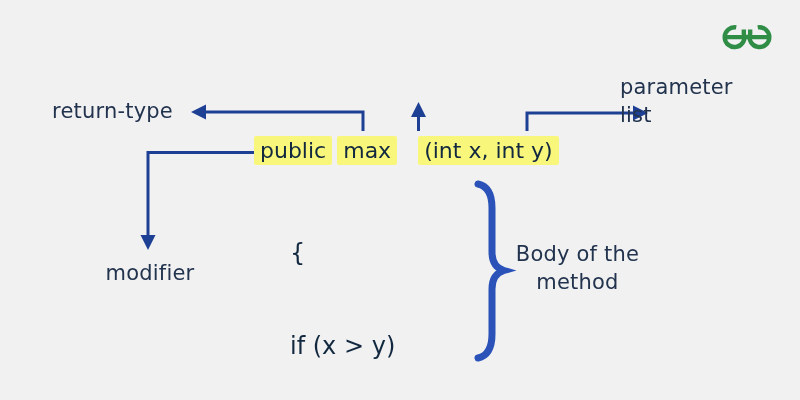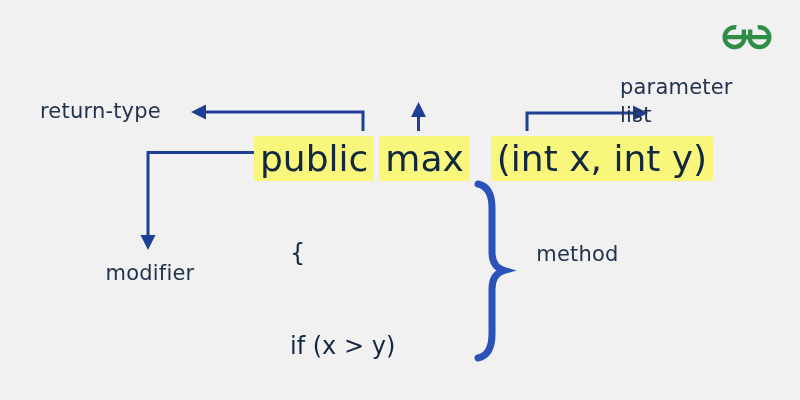--- a/index.html
+++ b/index.html
@@ -25,33 +25,33 @@
   }
   
   .label{
     position:absolute;
     color:var(--label-text);
     font-size:21px;
     line-height:28px;
     letter-spacing:0.2px;
     white-space:nowrap;
   }
-  .label-return-type{left:40px;top:97px;width:145px;text-align:left;}
+  .label-return-type{left:40px;top:97px;width:145px;text-align:center;}
   .label-method-name{left:340px;top:76px;width:160px;text-align:center;}
   .label-parameter-list{left:620px;top:73px;width:120px;text-align:left;white-space:normal;}
   .label-modifier{left:95px;top:259px;width:110px;text-align:center;}
   .label-body{left:510px;top:240px;width:135px;text-align:center;white-space:normal;}
   
   .sig-row{
     position:absolute;
     left:254px;top:136px;
     display:flex;
     align-items:flex-start;
     gap:5px;
-    font-size:36px;
+    font-size:22px;
     color:var(--code-text);
     white-space:nowrap;
   }
   .sig-token{
     background:var(--highlight-yellow);
     padding:2px 6px;
     border-radius:2px;
   }
   .sig-token.params{margin-left:16px;}
   
@@ -114,20 +114,21 @@
     <path class="stroke-brace" d="M 478,184 Q 492,187 492,208 L 492,252 Q 492,267 504,270.5 Q 492,274 492,289 L 492,334 Q 492,355 478,358"></path>
   </svg>
 
   <div class="label label-return-type">return-type</div>
   <div class="label label-parameter-list">
     <div>parameter</div>
     <div>list</div>
   </div>
   <div class="label label-modifier">modifier</div>
   <div class="label label-body">
+    <div>Body of the</div>
     <div>method</div>
   </div>
 
   <div class="sig-row">
     <span class="sig-token">public</span>
     <span class="sig-token">max</span>
     <span class="sig-token params">(int x, int y)</span>
   </div>
 
   <div class="code-body">

